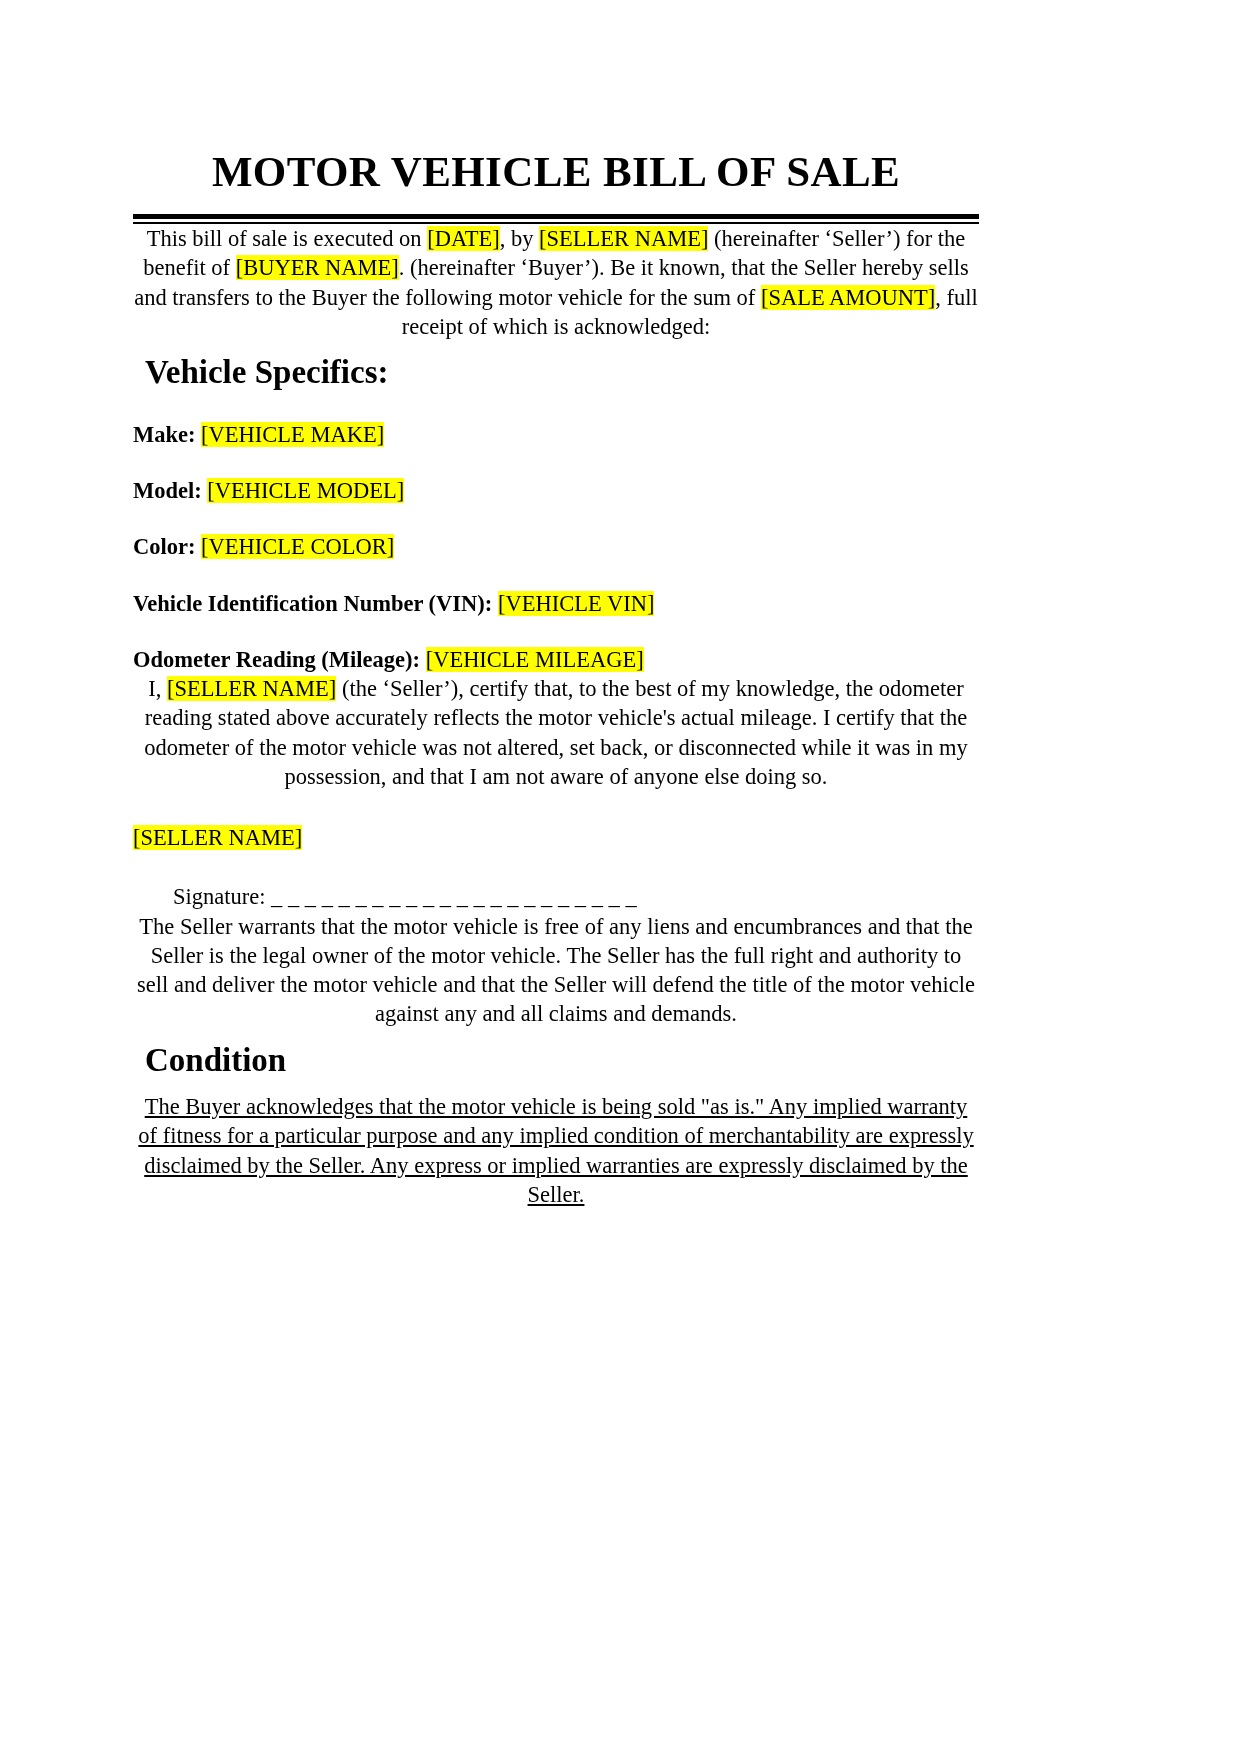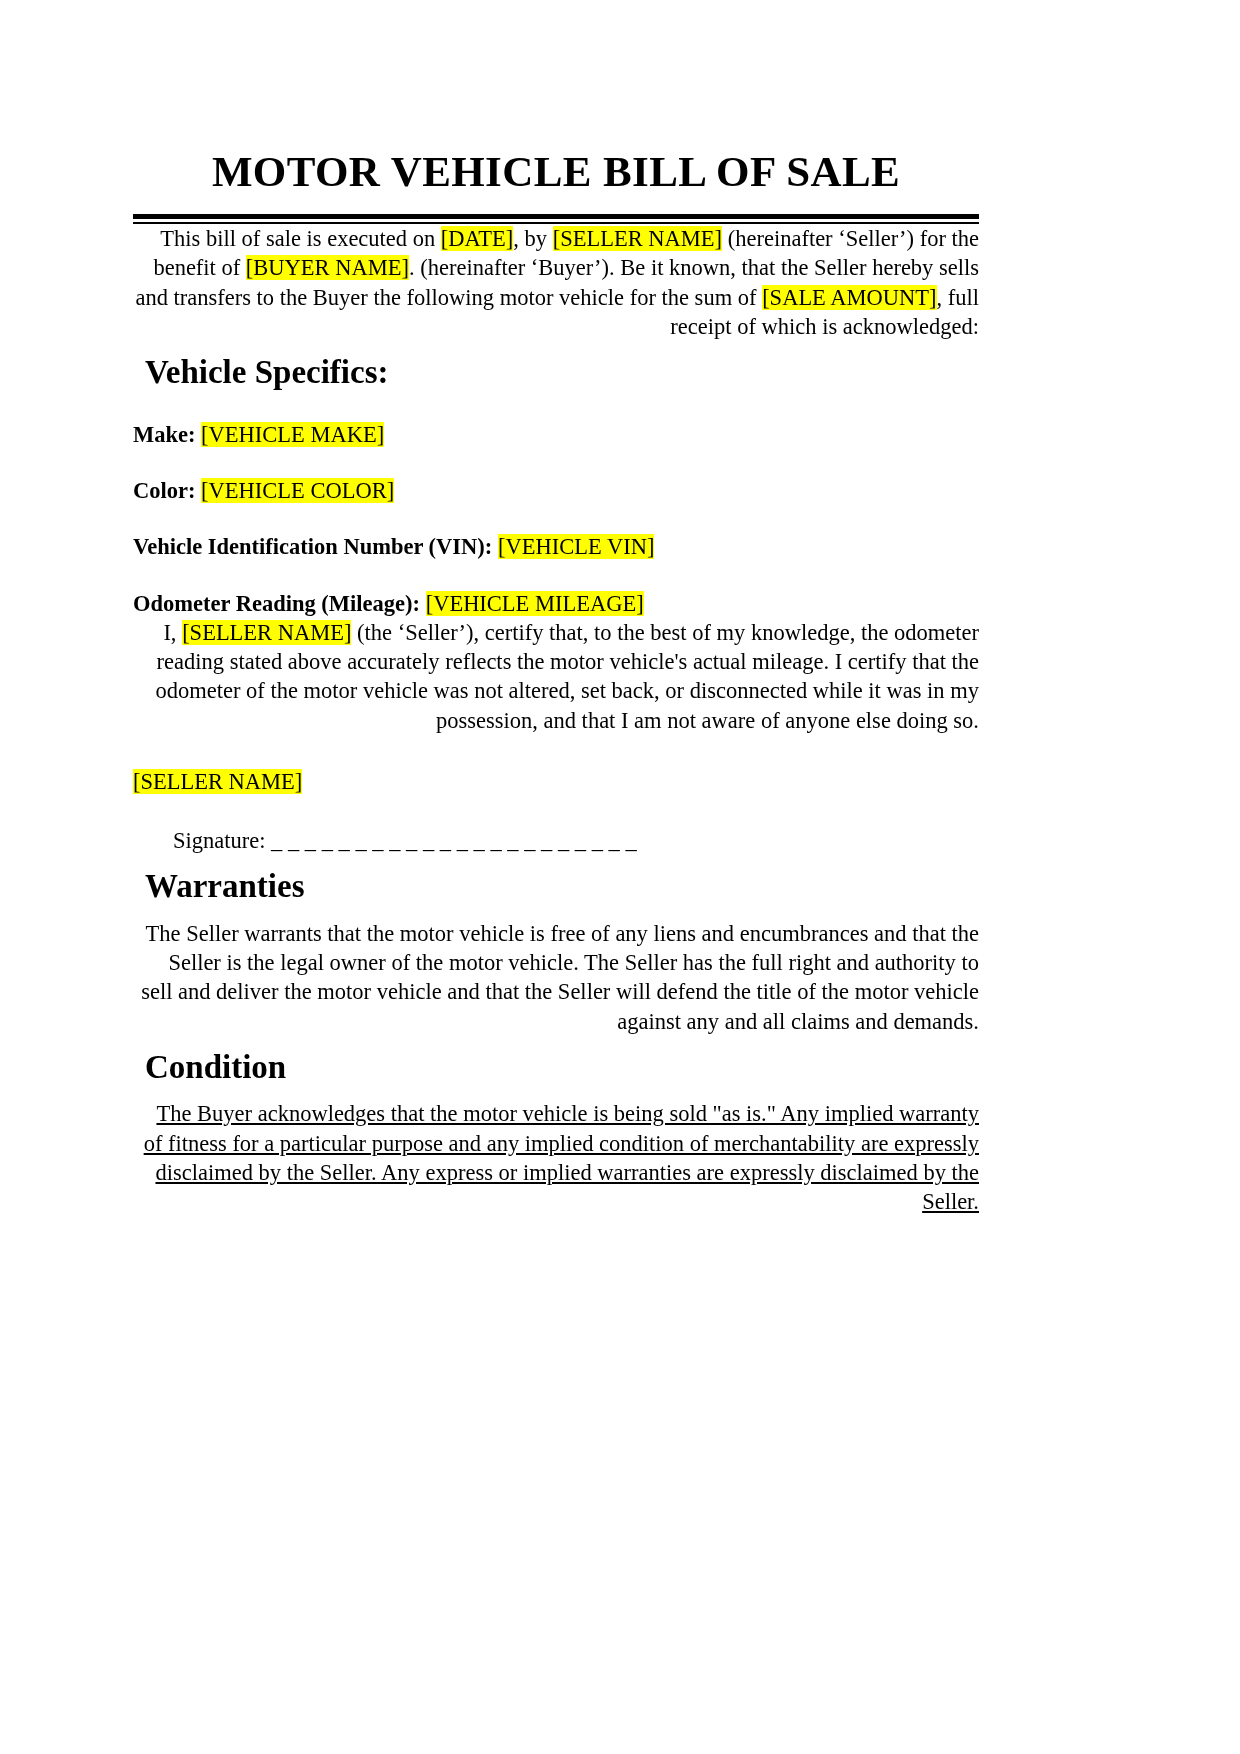--- a/index.html
+++ b/index.html
@@ -60,21 +60,21 @@
     height: 2px;
     background: #000000;
     width: 100%;
   }
 
   
   p.body-par {
     font-size: 22.5px;
     line-height: 1.30;
     margin: 0;
-    text-align: right;
+    text-align: center;
   }
   .intro-par {
     margin-top: 27px;
   }
   .hl {
     background-color: #ffff00;
   }
 
   
   h2.section-heading {
@@ -139,36 +139,36 @@
       <div class="bar-gap"></div>
       <div class="bar-thin"></div>
     </div>
 
     <p class="body-par intro-par"><span>This bill of sale is executed on </span><span class="hl">[DATE]</span><span>, by </span><span class="hl">[SELLER NAME]</span><span> (hereinafter ‘Seller’) for the benefit of </span><span class="hl">[BUYER NAME]</span><span>. (hereinafter ‘Buyer’). Be it known, that the Seller hereby sells and transfers to the Buyer the following motor vehicle for the sum of </span><span class="hl">[SALE AMOUNT]</span><span>, full receipt of which is acknowledged:</span></p>
 
     <h2 class="section-heading h-vehicle-specifics">Vehicle Specifics:</h2>
 
     <div class="spec-row"><span class="spec-label">Make:</span> <span class="spec-value hl">[VEHICLE MAKE]</span></div>
 
+    <div class="spec-row"><span class="spec-label">Model:</span> <span class="spec-value hl">[VEHICLE MODEL]</span></div>
 
     <div class="spec-row"><span class="spec-label">Color:</span> <span class="spec-value hl">[VEHICLE COLOR]</span></div>
 
 
     <div class="spec-row"><span class="spec-label">Vehicle Identification Number (VIN):</span> <span class="spec-value hl">[VEHICLE VIN]</span></div>
 
 
     <div class="spec-row"><span class="spec-label">Odometer Reading (Mileage):</span> <span class="spec-value hl">[VEHICLE MILEAGE]</span></div>
 
     <p class="body-par odometer-par"><span>I, </span><span class="hl">[SELLER NAME]</span><span> (the ‘Seller’), certify that, to the best of my knowledge, the odometer reading stated above accurately reflects the motor vehicle's actual mileage. I certify that the odometer of the motor vehicle was not altered, set back, or disconnected while it was in my possession, and that I am not aware of anyone else doing so.</span></p>
 
     <div class="seller-name-line"><span class="hl">[SELLER NAME]</span></div>
 
     <div class="signature-line"><span>Signature:</span> <span class="sig-dashes">_ _ _ _ _ _ _ _ _ _ _ _ _ _ _ _ _ _ _ _ _ _</span></div>
 
-    <h2 class="section-heading h-warranties">Warranties</h2>
 
     <p class="body-par warranties-par">The Seller warrants that the motor vehicle is free of any liens and encumbrances and that the Seller is the legal owner of the motor vehicle. The Seller has the full right and authority to sell and deliver the motor vehicle and that the Seller will defend the title of the motor vehicle against any and all claims and demands.</p>
 
     <h2 class="section-heading h-condition">Condition</h2>
 
     <p class="body-par condition-par">The Buyer acknowledges that the motor vehicle is being sold "as is." Any implied warranty of fitness for a particular purpose and any implied condition of merchantability are expressly disclaimed by the Seller. Any express or implied warranties are expressly disclaimed by the Seller.</p>
 
   </div>
 </div>
 

